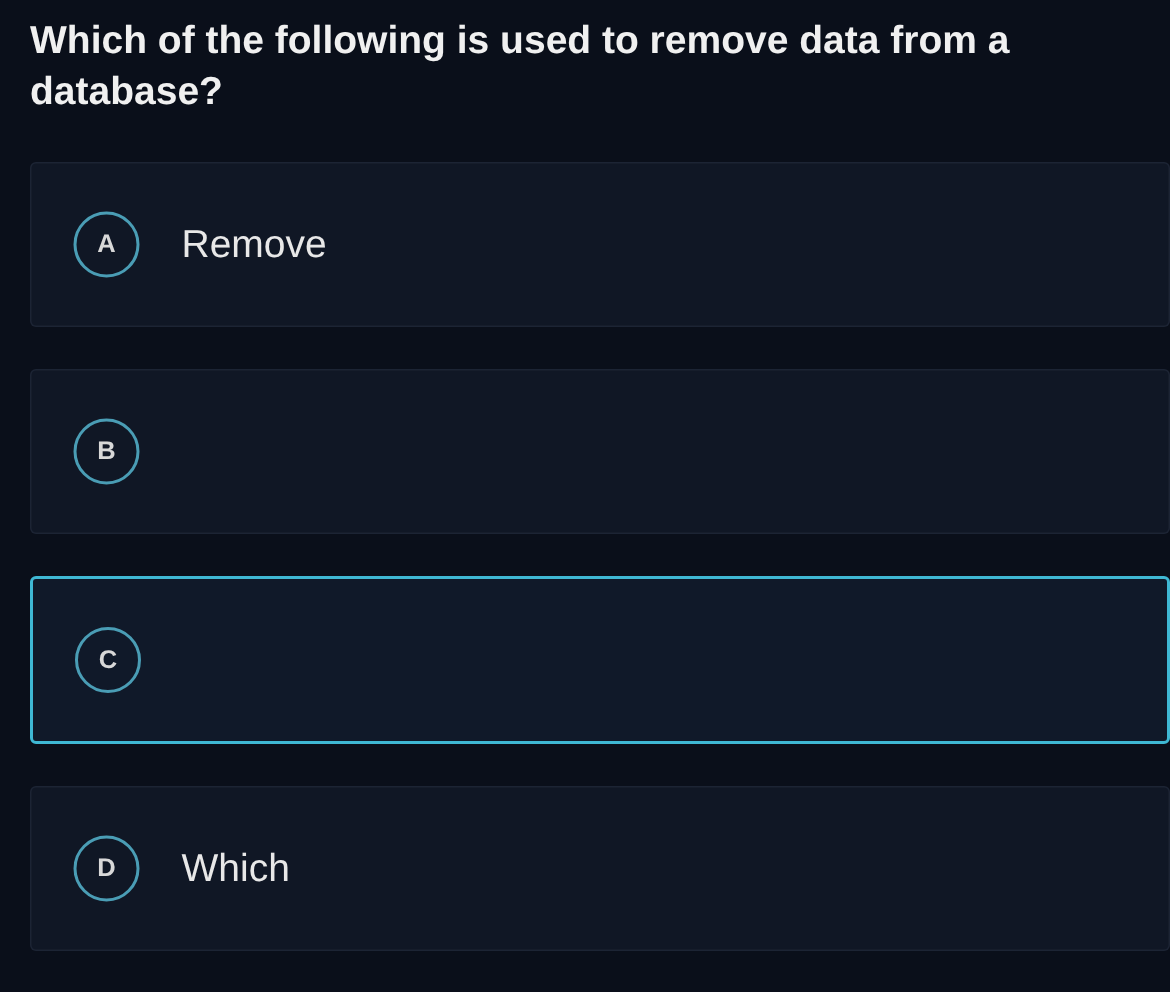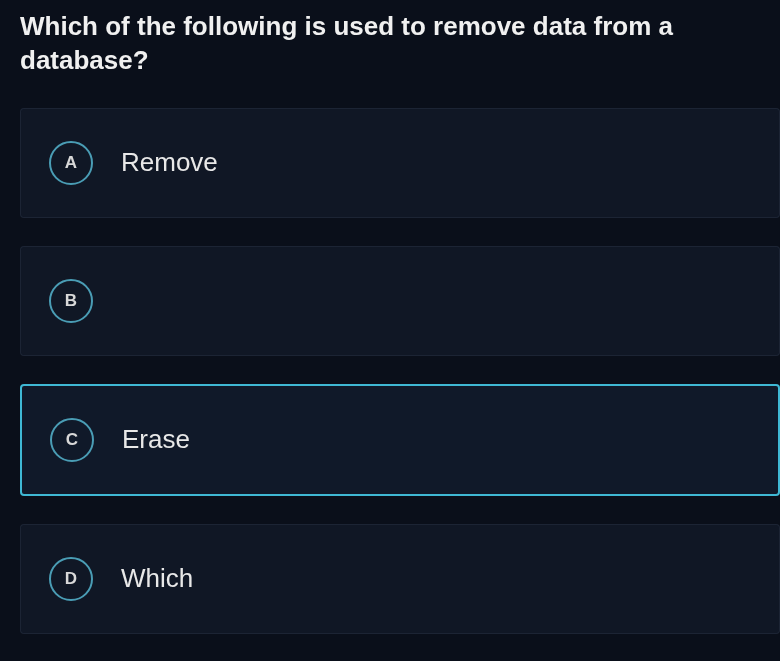--- a/index.html
+++ b/index.html
@@ -80,21 +80,20 @@
   <div class="option">
     <div class="letter-circle">
       <span>B</span>
     </div>
   </div>
 
   <div class="option selected">
     <div class="letter-circle">
       <span>C</span>
     </div>
-    <span class="option-label">Erase</span>
   </div>
 
   <div class="option">
     <div class="letter-circle">
       <span>D</span>
     </div>
     <span class="option-label">Which</span>
   </div>
 
 </div>

